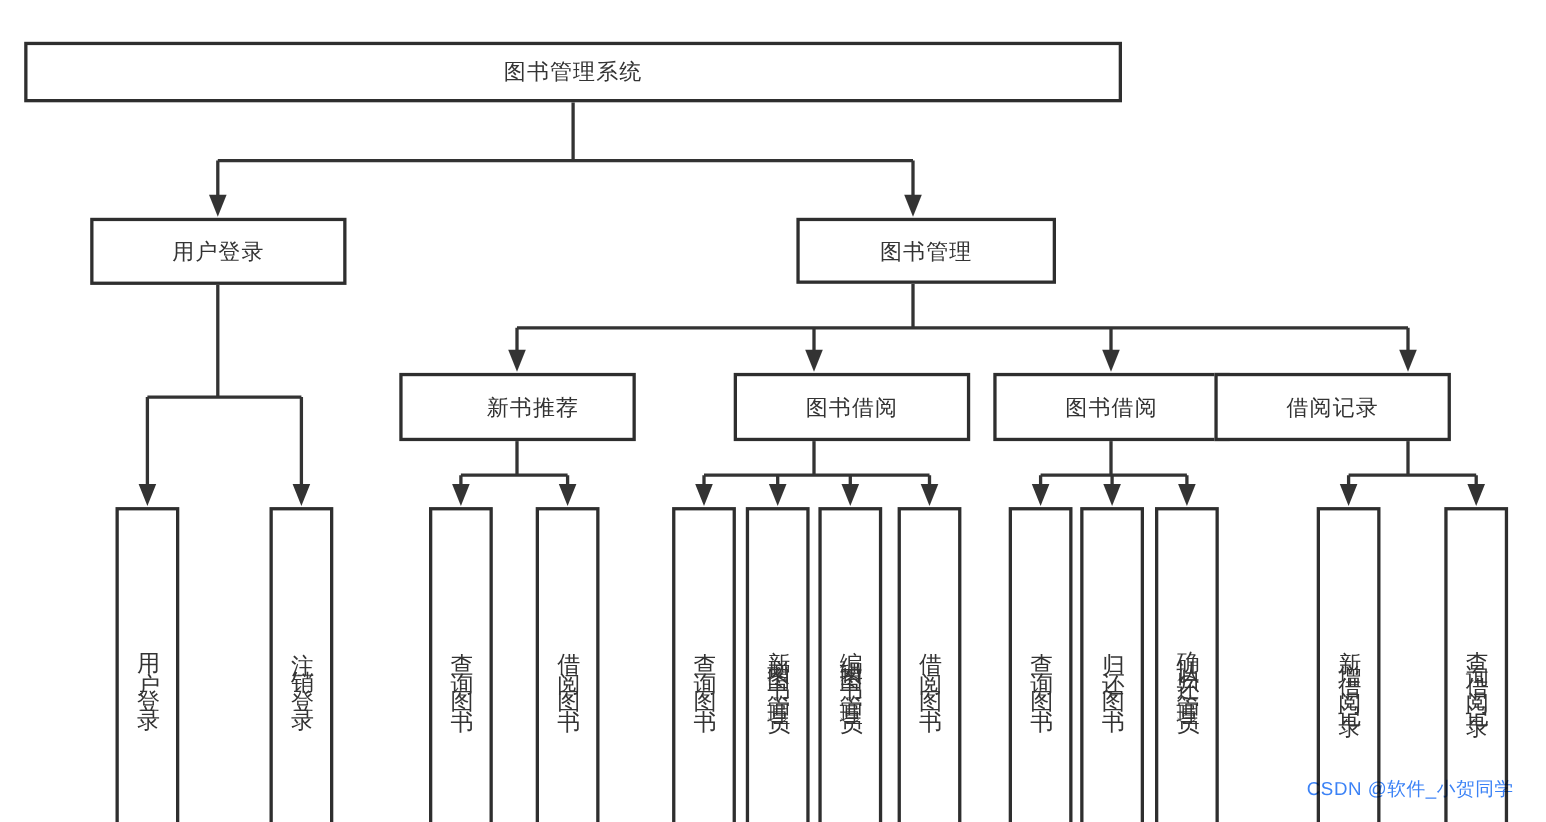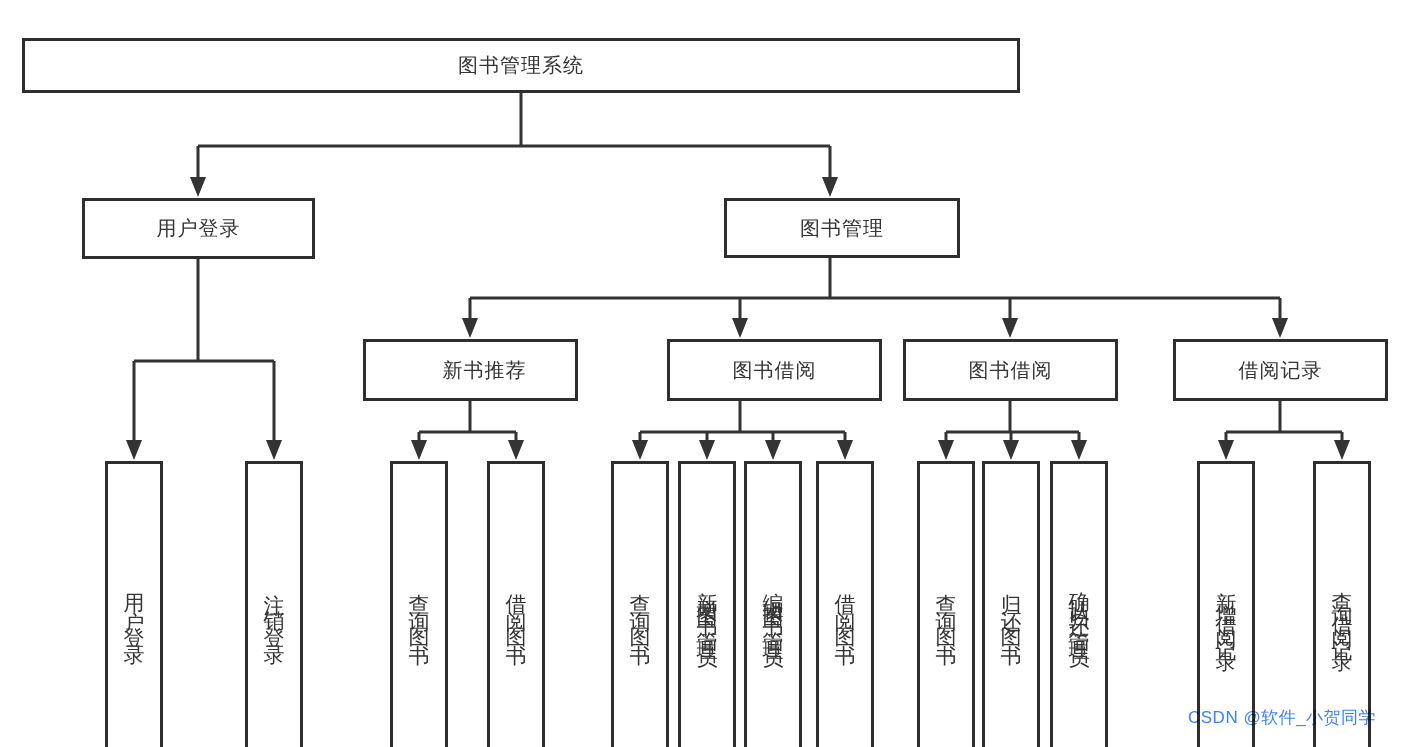--- a/index.html
+++ b/index.html
@@ -34,21 +34,21 @@
     letter-spacing: 1px;
     white-space: nowrap;
   }
   .root-box  { left: 22px;  top: 12px;  width: 998px; height: 55px; }
   .l2-a      { left: 82px;  top: 172px; width: 233px; height: 61px; }
   .l2-b      { left: 724px; top: 172px; width: 236px; height: 60px; }
   .l3        { top: 313px; width: 215px; height: 62px; }
   .l3-nb     { left: 363px; padding-left: 28px; }
   .l3-bb     { left: 667px; }
   .l3-cb     { left: 903px; }
-  .l3-br     { left: 1173px; }
+  .l3-br     { left: 1104px; }
   .leaf      { top: 435px; width: 58px; height: 300px; }
   .vlabel {
     writing-mode: vertical-rl;
     text-orientation: mixed;
     color: #333333;
     font-size: 21px;
     white-space: nowrap;
   }
   .vt-4 { letter-spacing: 17px; }
   .vt-6 { letter-spacing: 12px; }

